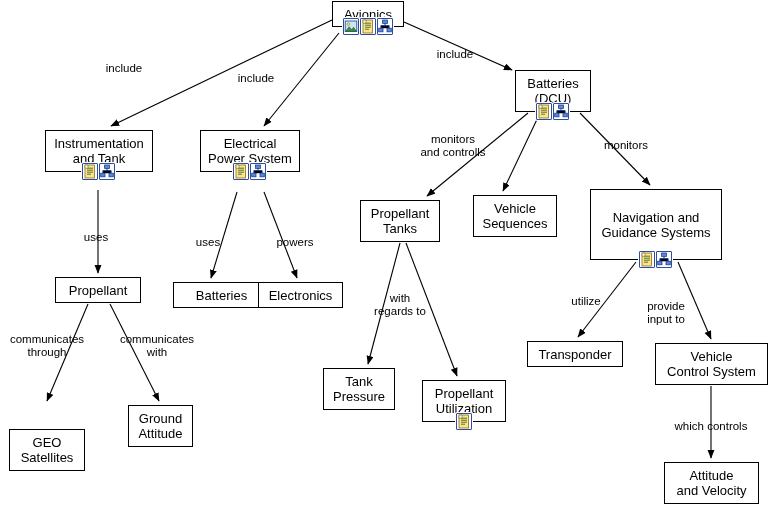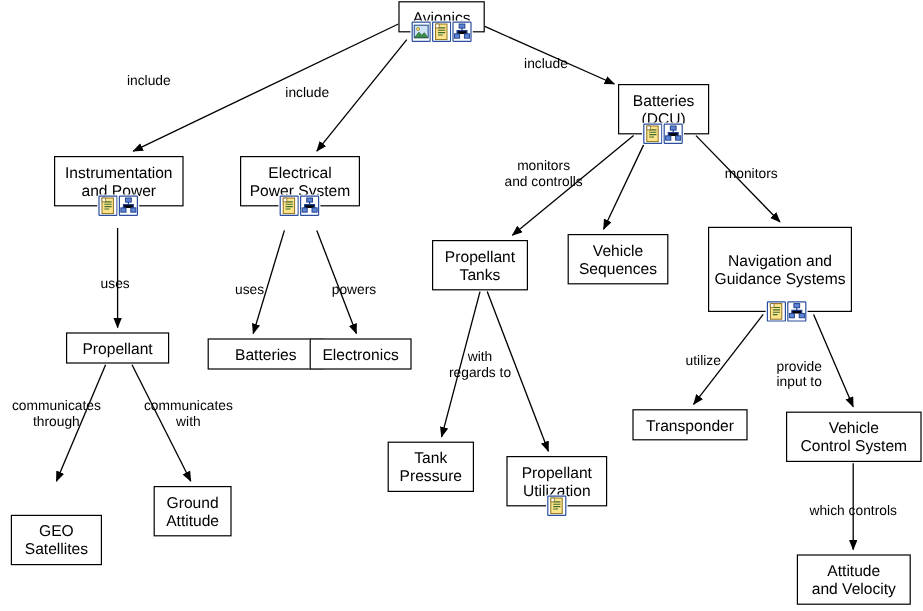--- a/index.html
+++ b/index.html
@@ -130,21 +130,21 @@
         <span class="icon-badge">
           <svg viewBox="0 0 14 15">
             <path d="M7 4.4V6.6M2.9 9.3V6.6h8.2v2.7" stroke="#1e3f8f" stroke-width="1"></path>
             <rect x="4.6" y="1" width="4.8" height="3.4" fill="#5f86d4" stroke="#1e3f8f" stroke-width="0.8"></rect>
             <rect x="0.7" y="9.2" width="4.3" height="3.6" fill="#5f86d4" stroke="#1e3f8f" stroke-width="0.8"></rect>
             <rect x="9.0" y="9.2" width="4.3" height="3.6" fill="#5f86d4" stroke="#1e3f8f" stroke-width="0.8"></rect>
           </svg>
         </span>
       </div>
       <div class="node" style="left: 45px; top: 130px; width: 108px; height: 42px;">Instrumentation
-and Power</div>
+and Tank</div>
       <div class="icon-strip" style="left: 82px; top: 163px;">
         <span class="icon-badge">
           <svg viewBox="0 0 14 15">
             <rect x="2" y="1" width="9.5" height="13" fill="#fde38a" stroke="#8a6d1a" stroke-width="0.8"></rect>
             <path d="M4 4.2h6M4 6.2h6M4 8.2h6M4 10.2h4" stroke="#3d6b2e" stroke-width="0.9"></path>
             <path d="M2 1h3v3.2H2z" fill="#ffffff" stroke="#8a6d1a" stroke-width="0.7"></path>
           </svg>
         </span>
         <span class="icon-badge">
           <svg viewBox="0 0 14 15">
@@ -197,21 +197,21 @@
       <div class="node" style="left: 173px; top: 282px; width: 97px; height: 26px;">Batteries</div>
       <div class="node" style="left: 258px; top: 282px; width: 85px; height: 26px;">Electronics</div>
       <div class="node" style="left: 9px; top: 405px; width: 76px; height: 42px; margin-top: 24px;">GEO
 Satellites</div>
       <div class="node" style="left: 128px; top: 405px; width: 65px; height: 42px;">Ground
 Attitude</div>
       <div class="node" style="left: 360px; top: 200px; width: 80px; height: 42px;">Propellant
 Tanks</div>
       <div class="node" style="left: 473px; top: 195px; width: 84px; height: 42px;">Vehicle
 Sequences</div>
-      <div class="node" style="left: 590px; top: 189px; width: 120px; height: 71px;">Navigation and
+      <div class="node" style="left: 590px; top: 189px; width: 132px; height: 71px;">Navigation and
 Guidance Systems</div>
       <div class="icon-strip" style="left: 639px; top: 251px;">
         <span class="icon-badge">
           <svg viewBox="0 0 14 15">
             <rect x="2" y="1" width="9.5" height="13" fill="#fde38a" stroke="#8a6d1a" stroke-width="0.8"></rect>
             <path d="M4 4.2h6M4 6.2h6M4 8.2h6M4 10.2h4" stroke="#3d6b2e" stroke-width="0.9"></path>
             <path d="M2 1h3v3.2H2z" fill="#ffffff" stroke="#8a6d1a" stroke-width="0.7"></path>
           </svg>
         </span>
         <span class="icon-badge">

